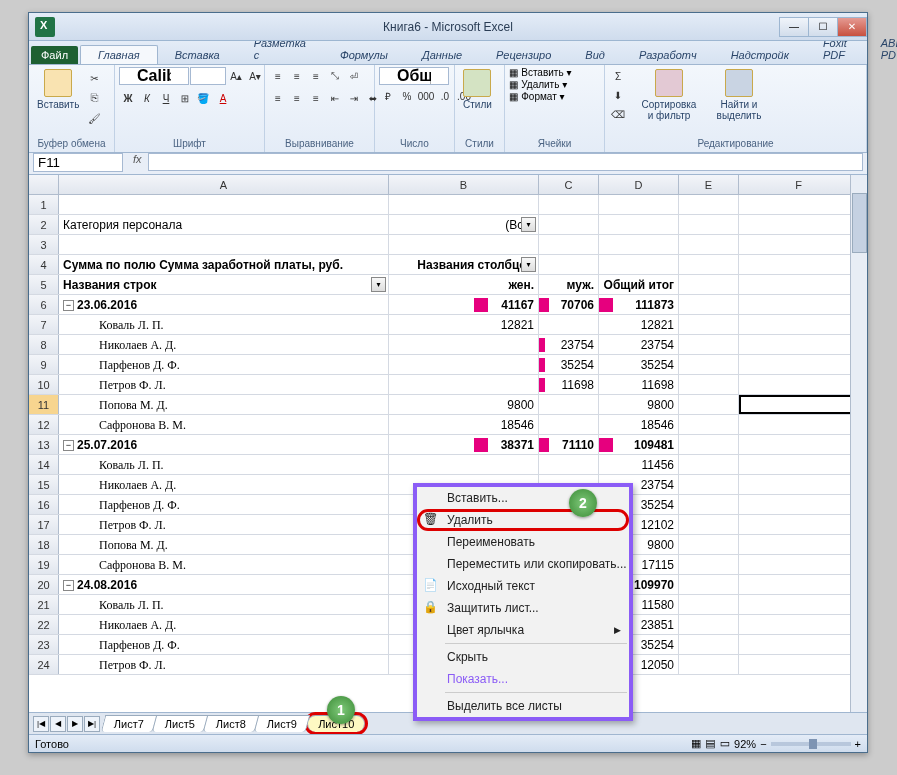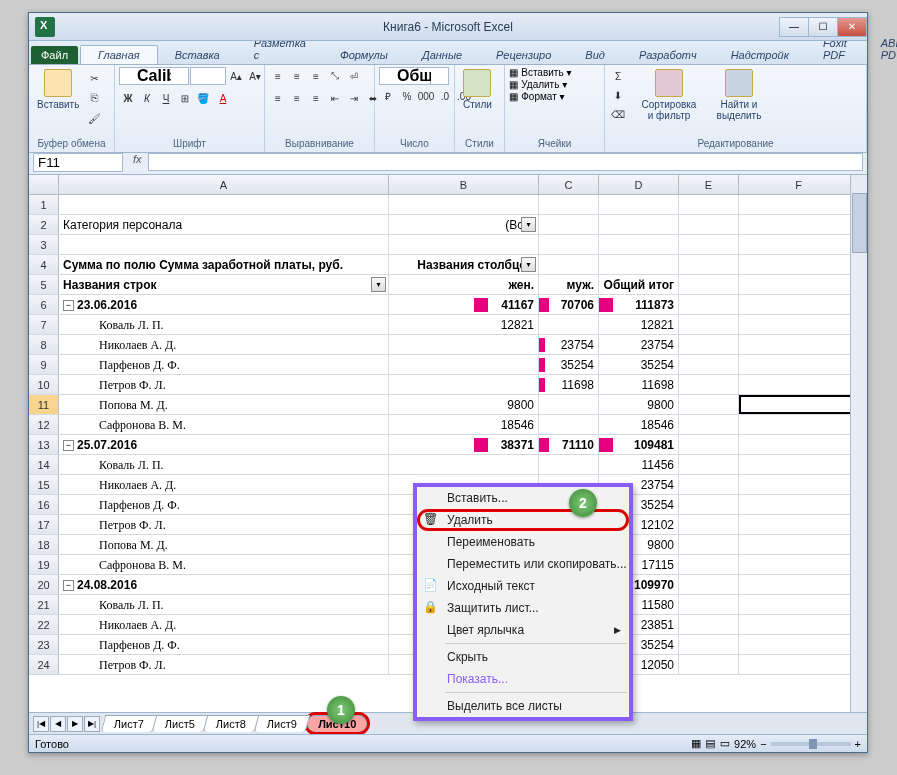--- a/index.html
+++ b/index.html
@@ -54,21 +54,21 @@
 .ctx-item.dis { color: #8b5cf6; }
 .ctx-item .ico { position: absolute; left: 6px; width: 16px; height: 16px; }
 .ctx-sep { height: 1px; background: #ccc; margin: 2px 2px 2px 28px; }
 .ctx-item.hl { outline: 3px solid #d00; outline-offset: -3px; border-radius: 14px; }
 .ctx-arrow { margin-left: auto; margin-right: 8px; font-size: 9px; }
 .sheet-tabs { position: absolute; bottom: 18px; left: 0; right: 0; height: 22px; background: #dfe6f0; display: flex; align-items: center; font-size: 11px; border-top: 1px solid #a0b6d0; }
 .nav-btns { display: flex; padding: 0 4px; gap: 1px; }
 .nav-btn { width: 16px; height: 16px; border: 1px solid #9aabbd; background: #eef3fa; font-size: 8px; text-align: center; line-height: 14px; }
 .sh-tab { background: #fff; border: 1px solid #9aabbd; border-bottom: none; padding: 2px 10px; margin-left: -1px; border-radius: 0 0 4px 4px; transform: skewX(-15deg); }
 .sh-tab span { display: inline-block; transform: skewX(15deg); }
-.sh-tab.active { background: #fca5a5; font-weight: bold; outline: 3px solid #d00; outline-offset: 0; border-radius: 12px; transform: none; }
+.sh-tab.active { background: #fef9c3; font-weight: normal; outline: 3px solid #d00; outline-offset: 0; border-radius: 12px; transform: none; }
 .sh-tab.active span { transform: none; }
 .statusbar { position: absolute; bottom: 0; left: 0; right: 0; height: 18px; background: linear-gradient(#e4ecf7,#cfdced); border-top: 1px solid #a0b6d0; display: flex; align-items: center; font-size: 11px; padding: 0 6px; }
 .zoom { margin-left: auto; display: flex; align-items: center; gap: 4px; }
 .zoom-track { width: 80px; height: 4px; background: #b8c7dc; position: relative; }
 .zoom-thumb { position: absolute; left: 38px; top: -3px; width: 8px; height: 10px; background: #7e94b3; }
 .callout { position: absolute; width: 28px; height: 28px; border-radius: 50%; background: radial-gradient(#7fc97a,#3a8a35); color: #fff; font-weight: bold; display: flex; align-items: center; justify-content: center; box-shadow: 0 1px 3px rgba(0,0,0,.4); z-index: 30; font-size: 14px; }
 .c1 { left: 298px; bottom: 28px; }
 .c2 { left: 540px; top: 476px; }
 .vscroll { position: absolute; right: 0; top: 0; bottom: 0; width: 17px; background: #e8edf5; border-left: 1px solid #b0bccd; }
 .vthumb { position: absolute; top: 18px; width: 15px; left: 1px; height: 60px; background: #c5d1e2; border: 1px solid #9aabbd; }

